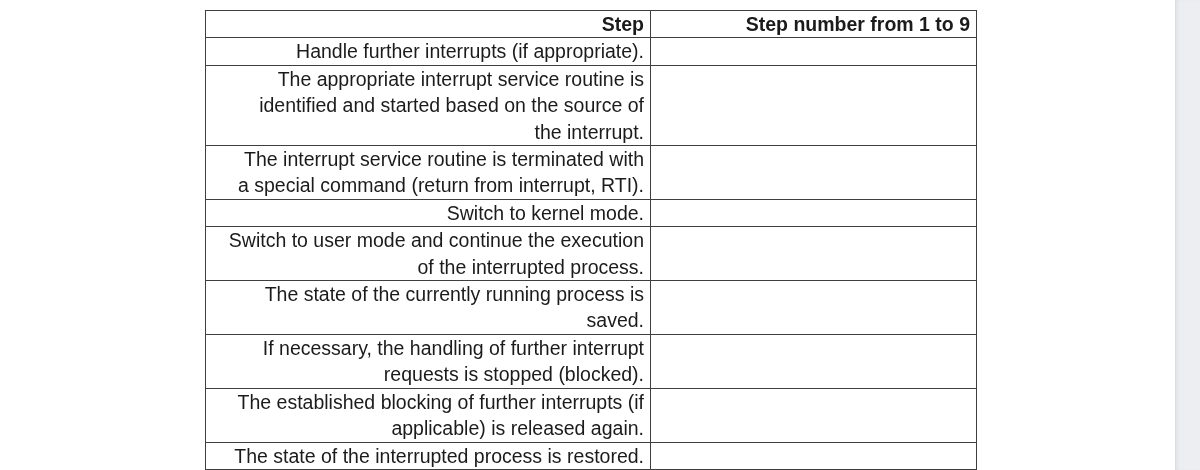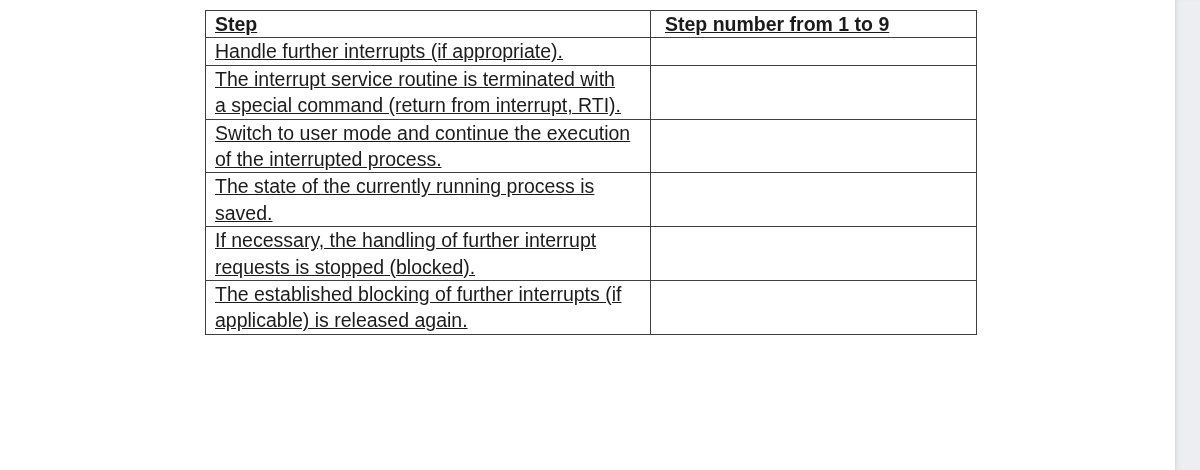--- a/index.html
+++ b/index.html
@@ -36,28 +36,27 @@
     left: 205px;
     top: 10px;
     border-collapse: collapse;
     table-layout: fixed;
   }
   .steps col.c-step { width: 445px; }
   .steps col.c-num  { width: 326px; }
   .steps th, .steps td {
     border: 1.5px solid #3f3f3f;
     vertical-align: top;
-    text-align: left;
+    text-align: right;
     padding: 0 6px 0 9px;
     font-size: 19.5px;
     line-height: 26.4px;
     color: #1b1b1b;
     white-space: pre-line;
     overflow: hidden;
-    text-decoration: underline;
   }
   .steps th {
     font-weight: bold;
   }
   .steps th.num, .steps td.num {
     padding-left: 14px;
   }
   .steps td.num {
     background: #ffffff;
   }
@@ -76,22 +75,32 @@
         <th>Step</th>
         <th class="num">Step number from 1 to 9</th>
       </tr>
     </thead>
     <tbody>
       <tr>
         <td>Handle further interrupts (if appropriate).</td>
         <td class="num"></td>
       </tr>
       <tr>
+        <td>The appropriate interrupt service routine is
+identified and started based on the source of
+the interrupt.</td>
+        <td class="num"></td>
+      </tr>
+      <tr>
         <td>The interrupt service routine is terminated with
 a special command (return from interrupt, RTI).</td>
+        <td class="num"></td>
+      </tr>
+      <tr>
+        <td>Switch to kernel mode.</td>
         <td class="num"></td>
       </tr>
       <tr>
         <td>Switch to user mode and continue the execution
 of the interrupted process.</td>
         <td class="num"></td>
       </tr>
       <tr>
         <td>The state of the currently running process is
 saved.</td>
@@ -100,17 +109,21 @@
       <tr>
         <td>If necessary, the handling of further interrupt
 requests is stopped (blocked).</td>
         <td class="num"></td>
       </tr>
       <tr>
         <td>The established blocking of further interrupts (if
 applicable) is released again.</td>
         <td class="num"></td>
       </tr>
+      <tr>
+        <td>The state of the interrupted process is restored.</td>
+        <td class="num"></td>
+      </tr>
     </tbody>
   </table>
 </div>
 
 <div class="gutter"></div>
 
 </body></html>

